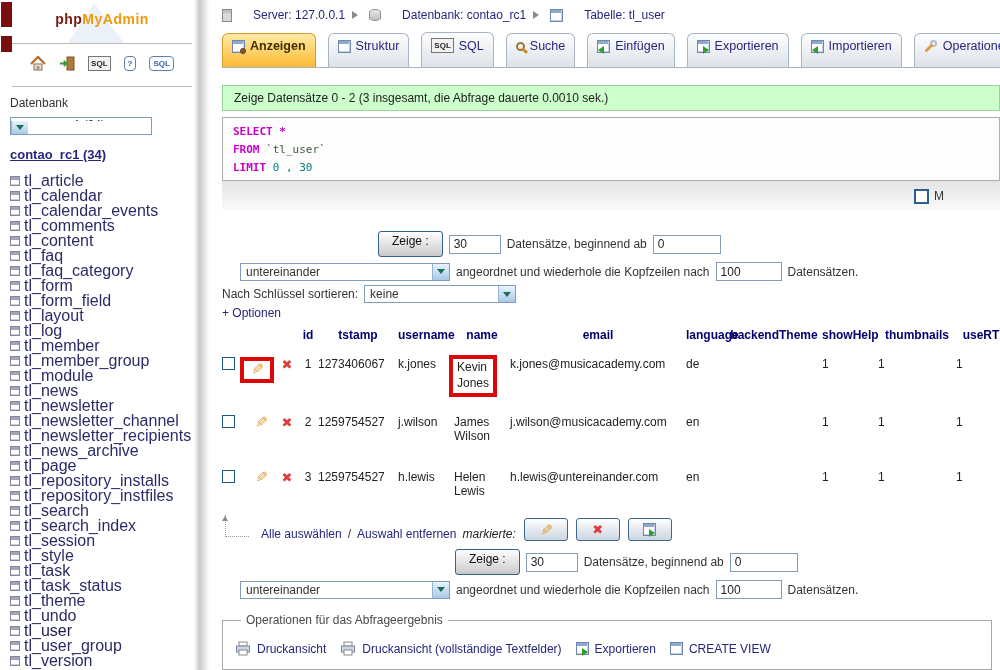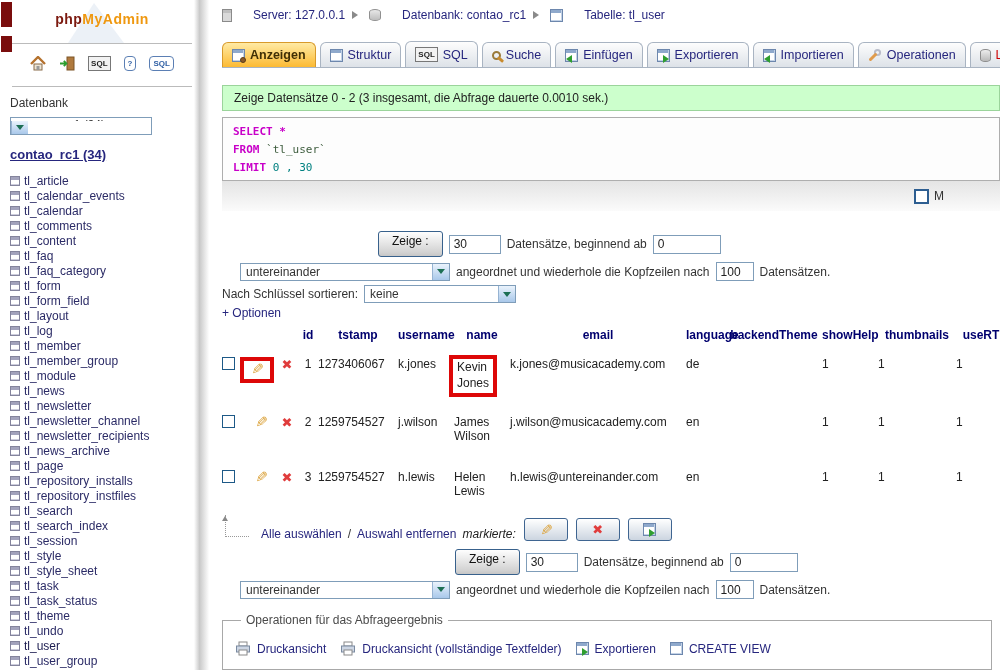--- a/index.html
+++ b/index.html
@@ -24,40 +24,40 @@
   .db-label { margin-top:9px; color:#333; font-size:12px; }
   .sel { display:inline-flex; align-items:center; border:1px solid #7f9db9; background:#fff; height:18px; cursor:pointer; }
   .sel .val { padding:0 5px; flex:1; white-space:nowrap; overflow:hidden; }
   .sel .arrbox { width:17px; align-self:stretch; border-left:1px solid #96b3d2; background:linear-gradient(#eaf3fc,#a9c8ea); display:flex; align-items:center; justify-content:center; }
   .sel .arrbox::after { content:""; width:0; height:0; border:4px solid transparent; border-top:5px solid #1d6f54; margin-top:4px; }
   .db-select { width:142px; margin-top:3px;flex-direction:column; }
   .db-link { display:inline-block; margin-top:12px; font-weight:bold; font-size:13px; color:#26267e; text-decoration:underline; cursor:pointer; }
   .tables { list-style:none; margin-top:11px; }
   .tables li { display:flex; align-items:center; gap:4px; height:15px; cursor:pointer; }
   .tbl-ic { width:10px; height:10px; flex:0 0 10px; border:1px solid #84849c; background:#fff linear-gradient(#a3a3bc 0 3px, transparent 3px); box-shadow:inset 0 -4px 0 -3px #ccccdc; }
-  .tables .t-label { color:#2b2b66; font-size:12px; white-space:nowrap; }
+  .tables .t-label { color:#2b2b66; font-size:16px; white-space:nowrap; }
   .tables .t-label.current { font-weight:normal; color:#1c1c50; }
   .frame-gap { width:16px; flex:0 0 16px; background:linear-gradient(90deg,#ffffff,#c9c9c9 35%,#ffffff 95%); }
 
   
   .main { flex:1; padding:6px 0 0 12px; position:relative; overflow:hidden; }
   .crumbs { display:flex; align-items:center; gap:7px; height:18px; }
   .crumb { display:flex; align-items:center; gap:21px; color:#26267e; cursor:pointer; white-space:nowrap; }
   .crumb-sep { width:0; height:0; border:4px solid transparent; border-left:6px solid #8a8a8a; }
   .srv-ic { width:10px; height:13px; border:1px solid #8a8a8a; background:#d9d9d9; box-shadow:inset 0 3px 0 #bfbfbf; }
   .cyl { width:12px; height:12px; background:linear-gradient(#e8e8e8,#bdbdbd); border:1px solid #909090; border-radius:6px/3px; }
   .ig { position:relative; width:13px; height:13px; display:inline-block; border:1px solid #6d87ad; background:#fff linear-gradient(#8fa9cc 0 3px, transparent 3px); box-shadow:inset -4px 0 0 -3px #c3d2e6, inset 0 -5px 0 -4px #c3d2e6; }
   .ov-eye { position:absolute; right:-2px; bottom:-2px; width:6px; height:6px; border-radius:50%; background:#8a5a2a; border:1px solid #5e3c14; }
   .ov-tri { position:absolute; right:-4px; bottom:-2px; width:0; height:0; border:4px solid transparent; border-left:6px solid #2f9e2f; }
   .ov-tri.rev { transform:rotate(180deg); right:auto; left:-4px; }
   .mag { position:relative; width:9px; height:9px; border:2px solid #9a7a3a; border-radius:50%; display:inline-block; }
   .mag::after { content:""; position:absolute; right:-5px; bottom:-3px; width:7px; height:3px; background:#c98b2d; transform:rotate(40deg); border-radius:1px; }
 
   .tabs { display:flex; align-items:flex-end; margin-top:13px; height:31px; border-bottom:1px solid #a9b4c2; padding-left:0; }
-  .tab { display:flex; align-items:center; gap:5px; padding:5px 9px 5px 9px; margin-right:4px; border:1px solid #a9b4c2; border-bottom:none; border-radius:6px 6px 0 0; background:linear-gradient(#fdfdfd,#dde2e8); color:#26267e; cursor:pointer; white-space:nowrap; }
+  .tab { display:flex; align-items:center; gap:5px; padding:5px 9px 14px 9px; margin-right:12px; border:1px solid #a9b4c2; border-bottom:none; border-radius:6px 6px 0 0; background:linear-gradient(#fdfdfd,#dde2e8); color:#26267e; cursor:pointer; white-space:nowrap; }
   .tab .lbl { font-size:12.5px; }
   .tab.active { background:linear-gradient(#ffeaa4,#fcba33); border-color:#d89a2b; color:#402f05; }
   .tab.active .lbl { font-weight:bold; }
   .tab.danger .lbl { color:#cc0000; }
 
   .msg-ok { margin-top:17px; background:#ccffcc; border:1px solid #9bd49b; padding:5px 11px; height:26px; color:#222; }
   .sqlbox { margin-top:6px; border:1px solid #aeaeae; background:#fdfdfd; padding:5px 10px; height:64px; font-family:"DejaVu Sans Mono","Liberation Mono",monospace; font-size:11px; line-height:18px; white-space:pre; }
   .kw { color:#c800c8; font-weight:bold; }
   .star { color:#c800c8; font-weight:bold; }
   .ident { color:#3d5c3d; }
@@ -66,21 +66,21 @@
   .cb { width:13px; height:13px; border:1px solid #1d5987; background:#fff; display:inline-block; cursor:pointer; }
   .cb.big { width:15px; height:15px; border-width:2px; border-color:#2d5e91; }
 
   .row-line { display:flex; align-items:center; gap:6px; margin-top:0; }
   .pag1 { margin-top:20px; padding-left:156px; }
   .pag2 { margin-top:8px; padding-left:233px; }
   .mode-line { margin-top:5px; padding-left:18px; }
   .sort-line { margin-top:4px; padding-left:0; }
   .btn { border:1px solid #38618c; border-radius:3px; background:linear-gradient(#fefefe,#d2d2d2 85%,#c6c6c6); padding:2px 13px 8px; font-size:12px; color:#111; cursor:pointer; }
   input.txt { border:1px solid #7f9db9; height:19px; padding:1px 4px; font-size:12px; font-family:inherit; color:#222; }
-  .w52 { width:52px; } .w68 { width:68px; } .w42 { width:38px; }
+  .w52 { width:52px; } .w68 { width:68px; } .w42 { width:66px; }
   .sel.mode { width:210px; } .sel.sort { width:152px; }
   .opt-link { display:inline-block; margin-top:3px; color:#26267e; cursor:pointer; }
 
   table.grid { border-collapse:collapse; table-layout:fixed; width:792px; margin-top:5px; }
   table.grid th { font-weight:bold; color:#00006e; text-align:center; padding:3px 0 8px; font-size:12px; cursor:pointer; white-space:nowrap; }
   table.grid td { vertical-align:top; padding-top:7px; font-size:12px; color:#222; }
   tr.r1 td { height:58px; } tr.r2 td { height:55px; } tr.r3 td { height:42px; }
   td.c-cb { padding-top:9px; }
   td.c-ed, td.c-del { text-align:center; }
   td.c-id { text-align:center; }
@@ -146,30 +146,30 @@
     <div><a class="db-link">contao_rc1 (34)</a></div>
     <ul class="tables">
 
         <li>
           <span class="tbl-ic"></span>
           <span class="t-label">tl_article</span>
         </li>
 
         <li>
           <span class="tbl-ic"></span>
+          <span class="t-label">tl_calendar</span>
+        </li>
+
+        <li>
+          <span class="tbl-ic"></span>
           <span class="t-label">tl_calendar_events</span>
         </li>
 
         <li>
           <span class="tbl-ic"></span>
-          <span class="t-label">tl_calendar</span>
-        </li>
-
-        <li>
-          <span class="tbl-ic"></span>
           <span class="t-label">tl_comments</span>
         </li>
 
         <li>
           <span class="tbl-ic"></span>
           <span class="t-label">tl_content</span>
         </li>
 
         <li>
           <span class="tbl-ic"></span>
@@ -269,24 +269,20 @@
         <li>
           <span class="tbl-ic"></span>
           <span class="t-label">tl_session</span>
         </li>
 
         <li>
           <span class="tbl-ic"></span>
           <span class="t-label">tl_style</span>
         </li>
 
-        <li>
-          <span class="tbl-ic"></span>
-          <span class="t-label">tl_style_sheet</span>
-        </li>
 
         <li>
           <span class="tbl-ic"></span>
           <span class="t-label">tl_task</span>
         </li>
 
         <li>
           <span class="tbl-ic"></span>
           <span class="t-label">tl_task_status</span>
         </li>

